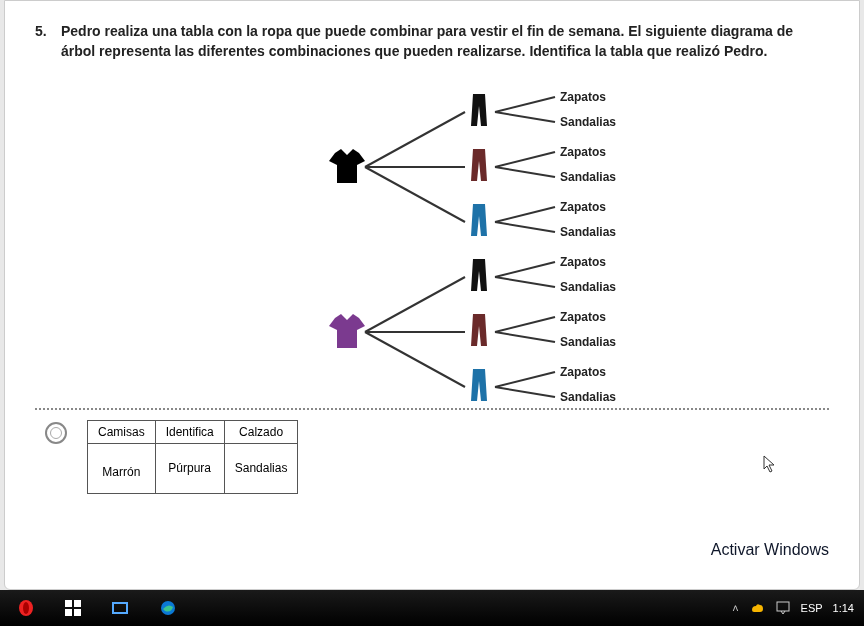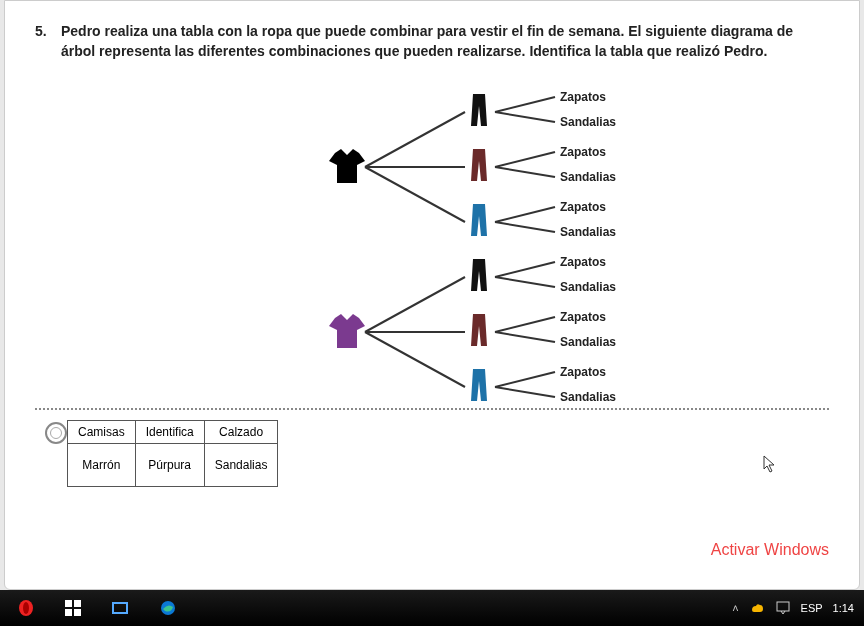--- a/index.html
+++ b/index.html
@@ -44,20 +44,21 @@
       font-weight: bold;
       color: #222;
     }
     .dotted-sep {
       border-top: 2px dotted #888;
       margin: 6px 0 10px 0;
     }
     .answer-row {
       display: flex;
       align-items: flex-start;
+      gap: 20px;
       padding-left: 10px;
     }
     .radio-circle {
       width: 22px;
       height: 22px;
       border: 2px solid #888;
       border-radius: 50%;
       display: flex;
       align-items: center;
       justify-content: center;
@@ -80,21 +81,21 @@
       text-align: center;
     }
     table.answer th { font-weight: normal; }
     .watermark {
       position: absolute;
       right: 30px;
       bottom: 30px;
       color: #999;
       font-size: 12px;
     }
-    .watermark .wm-title { font-size: 16px; color: #ef4444; }
+    .watermark .wm-title { font-size: 16px; color: #0f172a; }
     .cursor-ptr {
       position: absolute;
       right: 80px;
       bottom: 110px;
       font-size: 16px;
       color: #333;
     }
     
     .taskbar {
       position: absolute;
@@ -202,21 +203,21 @@
       <div class="radio-inner"></div>
     </div>
     <table class="answer">
       <tbody>
           <tr>
         <th>Camisas</th>
         <th>Identifica</th>
         <th>Calzado</th>
       </tr>
       <tr>
-        <td style="padding-top:14px;padding-bottom:14px;">Marrón</td>
+        <td style="padding-top:21px;padding-bottom:14px;">Marrón</td>
         <td>Púrpura</td>
         <td>Sandalias</td>
       </tr>
     </tbody>
       </table>
   </div>
 
   <div class="cursor-ptr">
     <svg width="16" height="20">
         <path d="M1 1 L1 14 L4 11 L7 17 L9 16 L6 10 L11 10 Z" fill="#fff" stroke="#333" stroke-width="1"></path>

